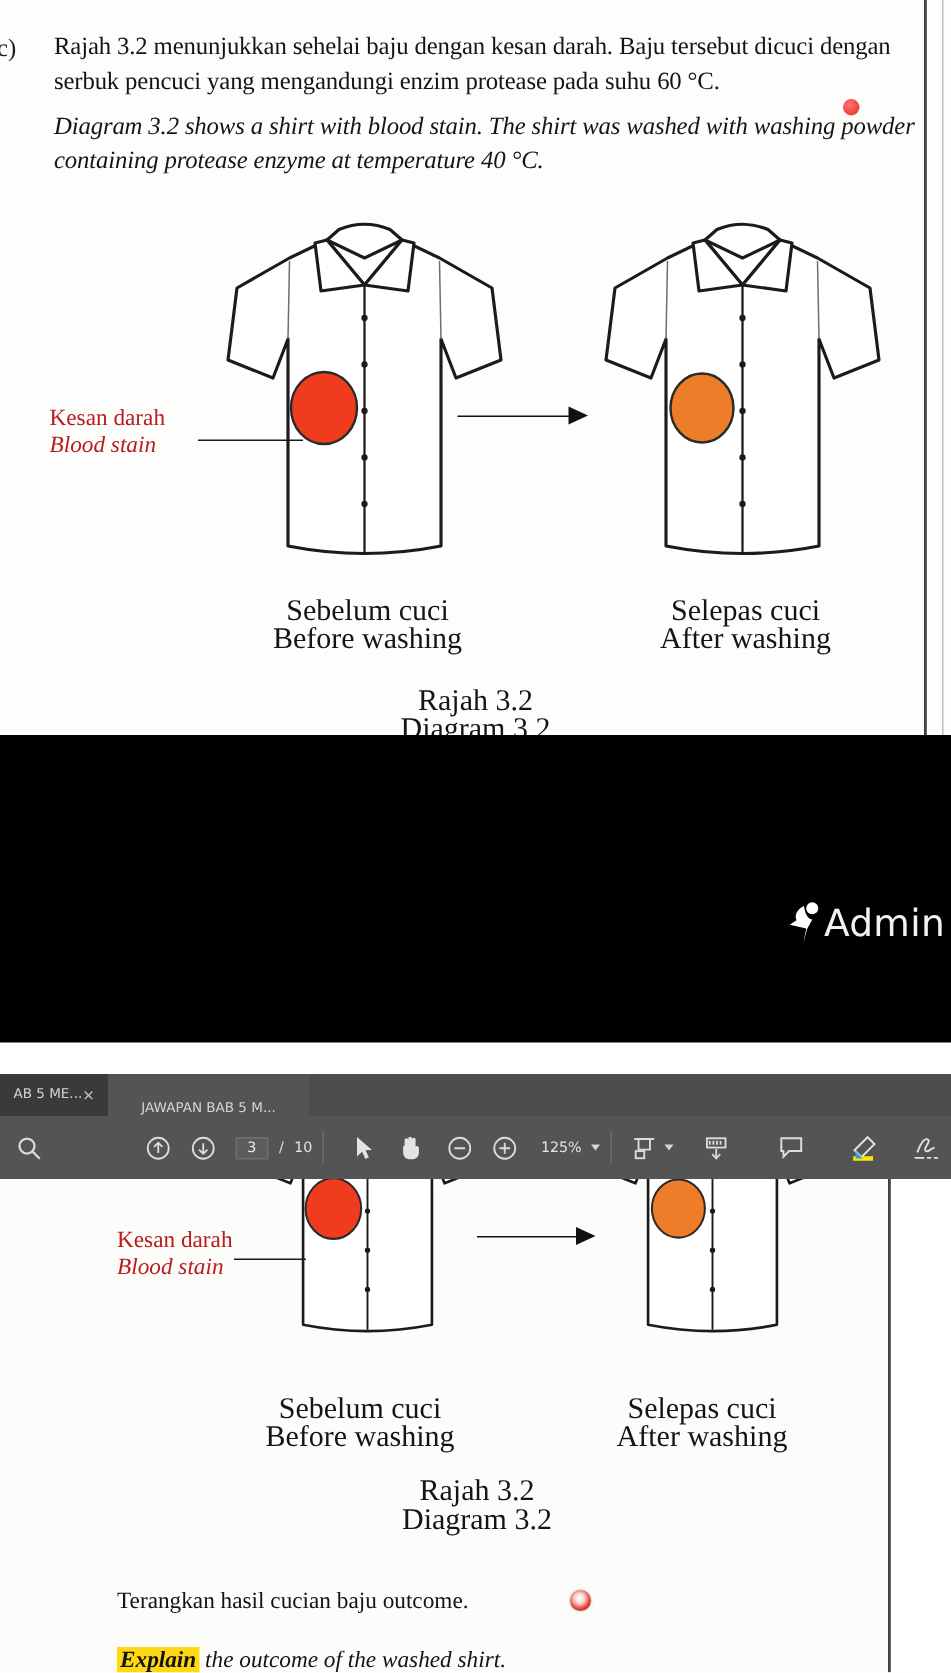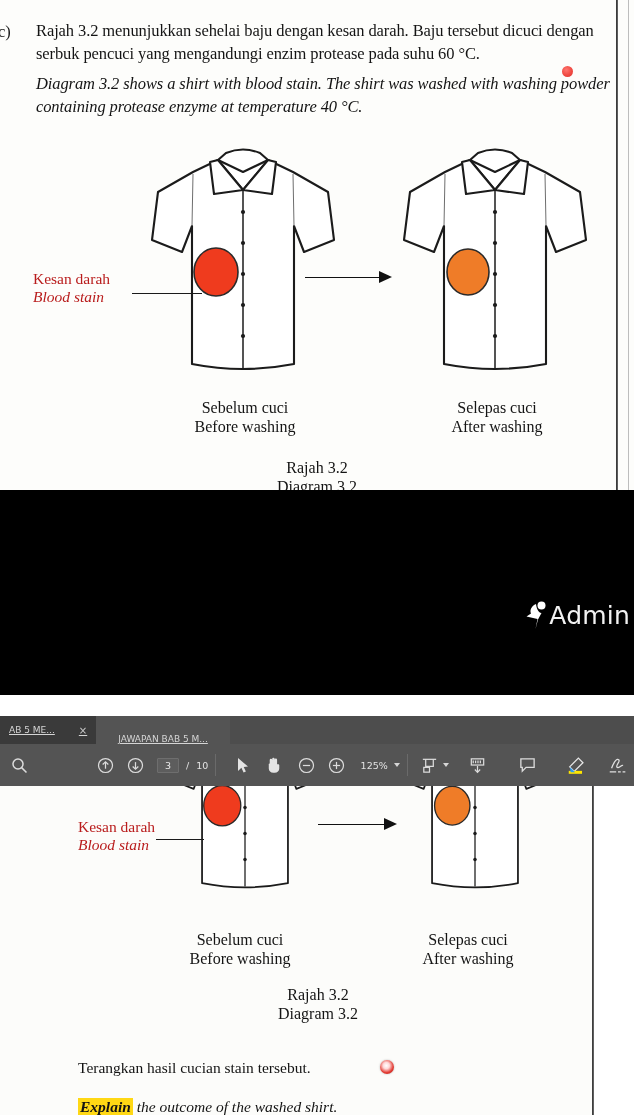--- a/index.html
+++ b/index.html
@@ -49,21 +49,21 @@
   .shirt-wrap { position: absolute; }
   .shirt-svg { display: block; }
 
   .lbl {
     position: absolute; font-size: 15.5px; color: #b91c1c; line-height: 18px;
     white-space: nowrap;
   }
   .lbl .it { font-style: italic; display: block; }
 
   .caption {
-    position: absolute; text-align: center; font-size: 16px;
+    position: absolute; text-align: center; font-size: 20px;
     color: #141414; line-height: 19px; white-space: nowrap;
   }
   .caption .it { display: block; }
 
   .leader {
     position: absolute; height: 0; border-top: 1.6px solid #1a1a1a;
   }
   .arrow-line {
     position: absolute; height: 0; border-top: 1.6px solid #111;
   }
@@ -96,24 +96,23 @@
   .ac-title .t {
     color: #cfc9c9; font-family: "DejaVu Sans", sans-serif; font-size: 9.5px;
     padding-left: 2px; white-space: nowrap;
   }
 
   .ac-tabs {
     position: absolute; left: 0; top: 716px; width: 634px; height: 28px;
     background: #474747; display: flex; align-items: stretch;
   }
   .ac-tab {
-    display: flex; align-items: center; gap: 24px; padding: 0 9px;
+    display: flex; align-items: center; gap: 0; padding: 0 9px;
     font-family: "DejaVu Sans", sans-serif; font-size: 9px; color: #d5d5d5;
     white-space: nowrap;
-    text-decoration: underline;
   }
   .ac-tab.active { background: #3a3a3a; }
   .ac-tab.inactive { background: #545454; padding: 0 22px; align-items: flex-end; }
   .ac-tab .x { font-size: 10px; color: #c9c9c9; }
   .ac-tabs .filler { flex: 1; background: #4d4d4d; }
 
   .ac-toolbar {
     position: absolute; left: 0; top: 744px; width: 634px; height: 42px;
     background: #545454; display: flex; align-items: center;
   }
@@ -460,19 +459,19 @@
       <span class="it">After washing</span>
     </div>
 
     <div class="caption" style="left:208px; top:199px; width:220px;">
       <span>Rajah 3.2</span>
       <span class="it">Diagram 3.2</span>
     </div>
   </div>
 
   <div class="bot-q">
-    <span>Terangkan hasil cucian stain tersebut.</span>
+    <span>Terangkan hasil cucian baju outcome.</span>
     <span class="en"><span class="hl">Explain</span><span> the outcome of the washed shirt.</span></span>
   </div>
 
   <div class="annot-dot"></div>
 
 </div>
 
 </body></html>

